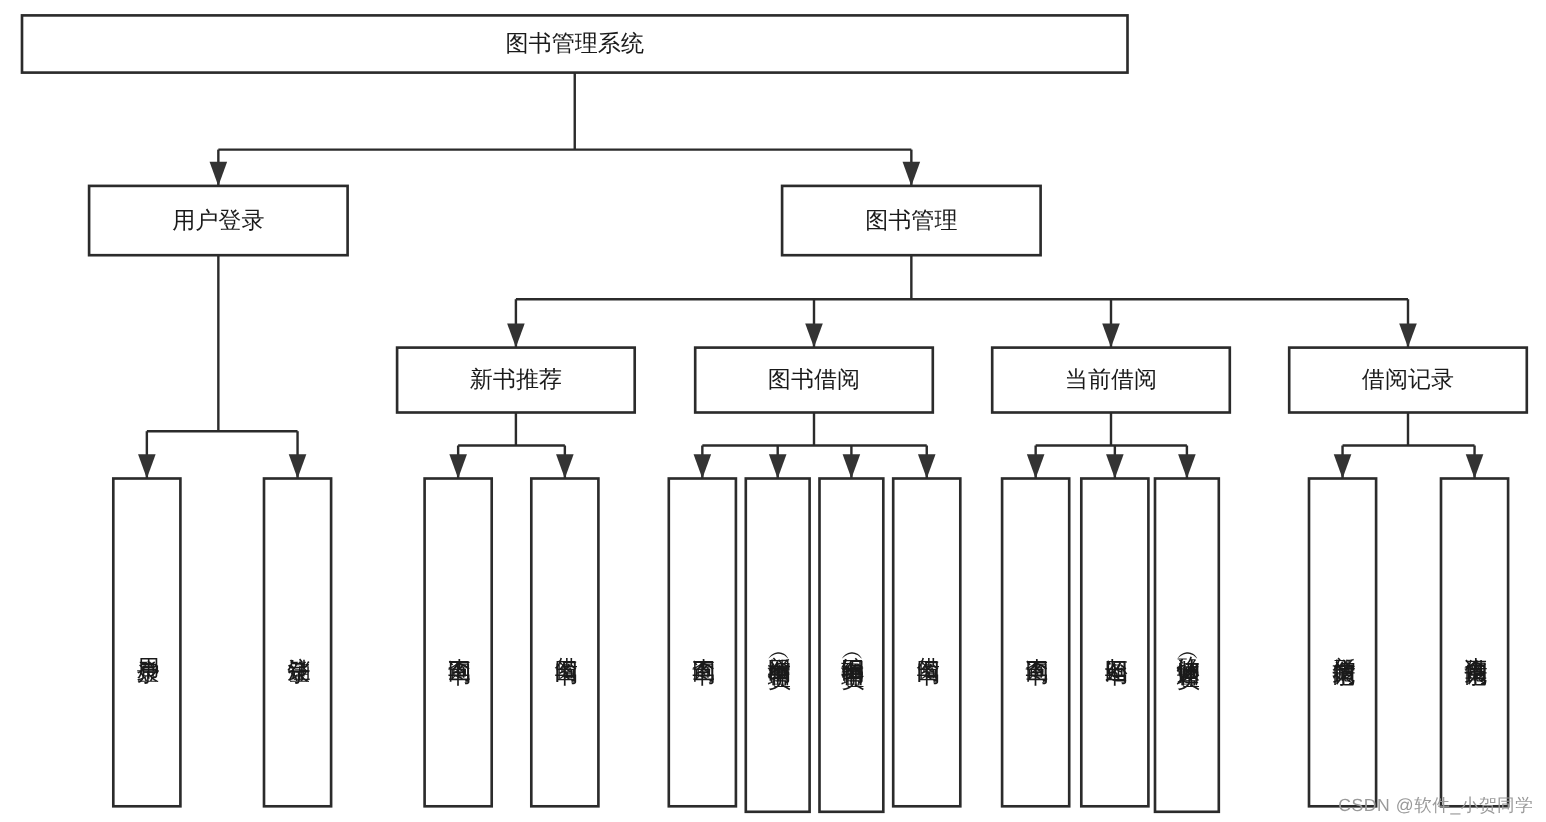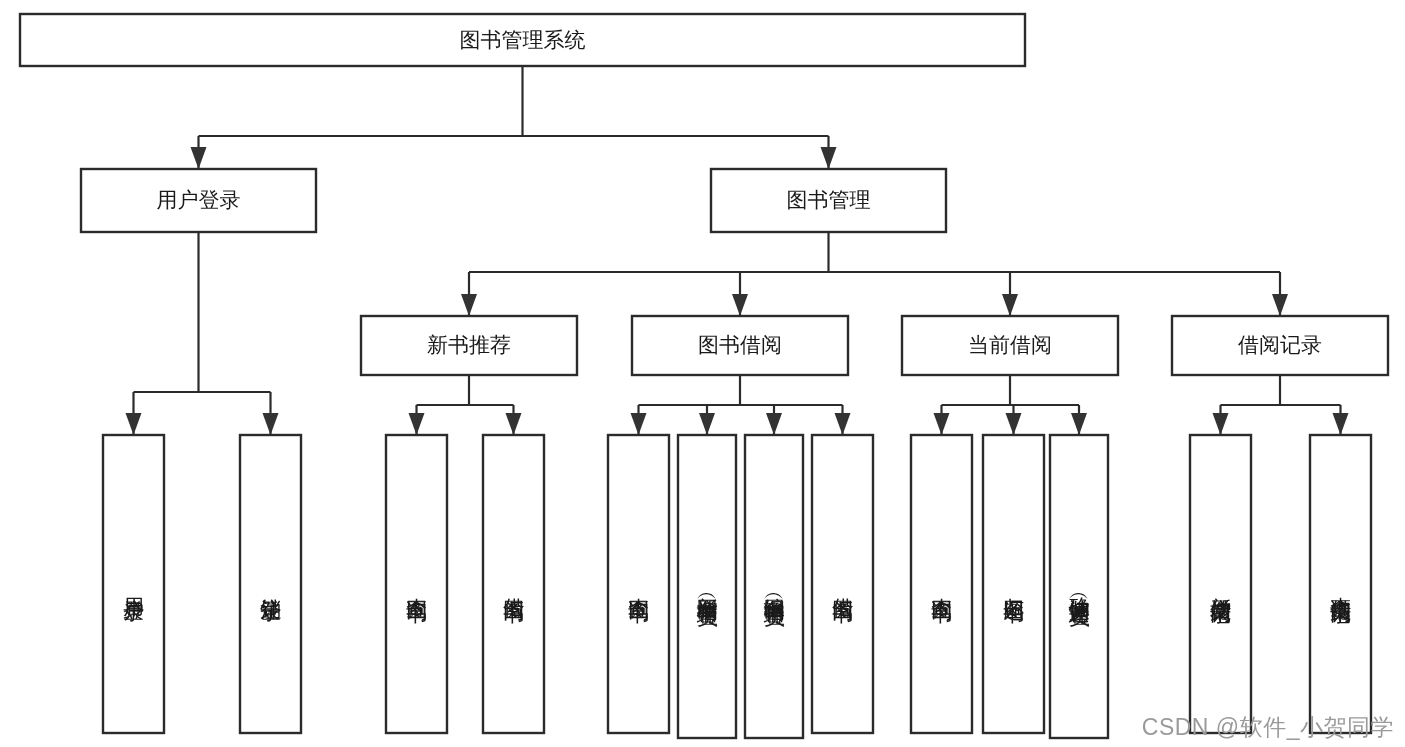--- a/index.html
+++ b/index.html
@@ -61,21 +61,21 @@
     justify-content: center;
     text-align: center;
     white-space: nowrap;
     pointer-events: none;
   }
   .watermark {
     position: absolute;
     right: 10px;
     bottom: 4px;
     font-family: "Liberation Sans", "DejaVu Sans", sans-serif;
-    font-size: 23px;
+    font-size: 16px;
     color: #9a9a9a;
     letter-spacing: 0.5px;
     white-space: nowrap;
     text-align: right;
   }
 </style>
 </head>
 <body>
 
 <div id="diagram-root">

